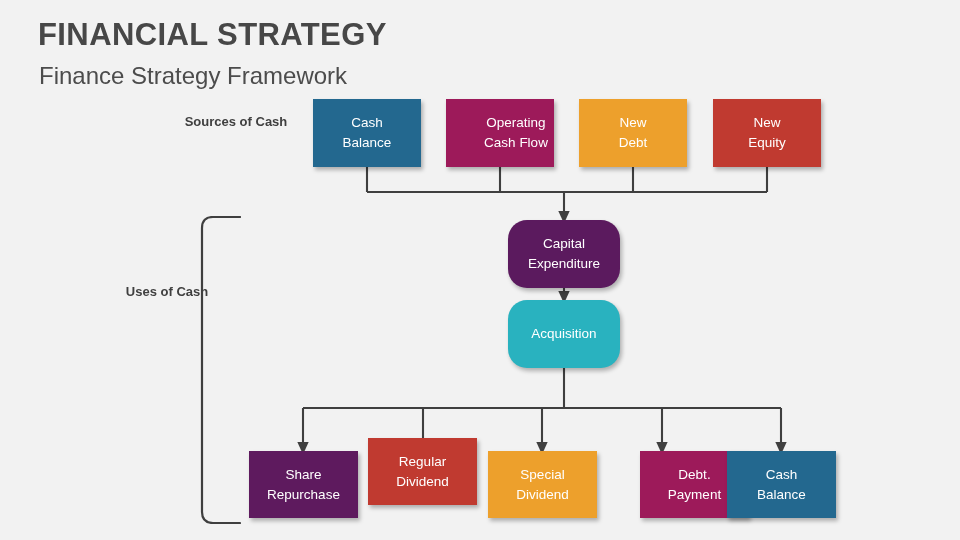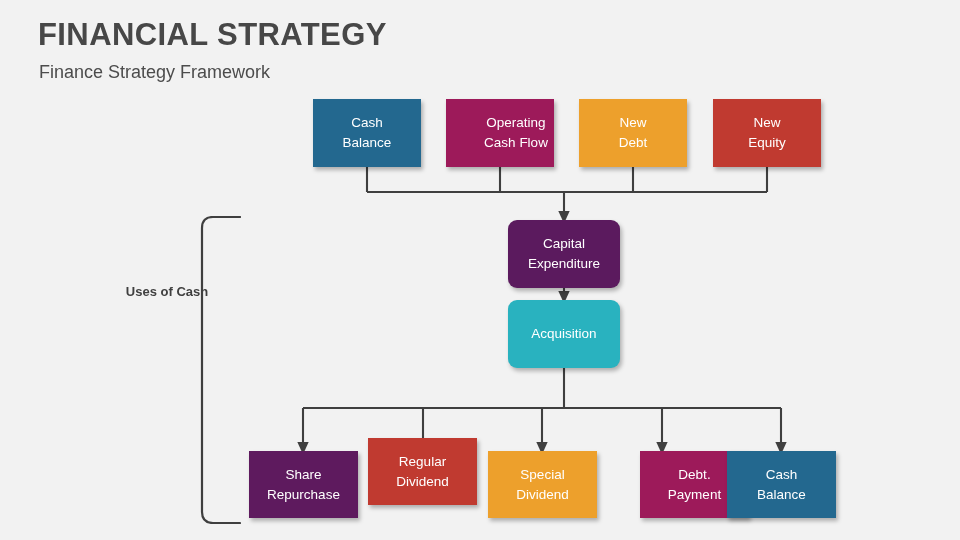--- a/index.html
+++ b/index.html
@@ -30,21 +30,21 @@
     font-size: 31px;
     font-weight: bold;
     letter-spacing: 0.4px;
     color: #474747;
     white-space: nowrap;
   }
   .subtitle {
     position: absolute;
     left: 39px;
     top: 62px;
-    font-size: 18px;
+    font-size: 24px;
     font-weight: normal;
     color: #4c4c4c;
     white-space: nowrap;
   }
 
   
   .side-label {
     position: absolute;
     text-align: center;
     font-size: 13px;
@@ -82,21 +82,21 @@
     text-align: center;
     color: #ffffff;
     font-size: 13.5px;
     font-weight: normal;
     line-height: 1.45;
     box-shadow: 2px 3px 4px rgba(0,0,0,0.28);
     box-sizing: border-box;
     padding: 2px 4px;
     z-index: 3;
   }
-  .node.rounded { border-radius: 9px; }
+  .node.rounded { border-radius: 19px; }
   .node .lbl { display: block; white-space: pre-line; }
 
   
   #n-cash-balance-top     { left: 313px; top: 99px;  width: 108px; height: 68px; }
   #n-operating-cash-flow  { left: 446px; top: 99px;  width: 108px; height: 68px; padding-left: 36px; }
   #n-new-debt             { left: 579px; top: 99px;  width: 108px; height: 68px; }
   #n-new-equity           { left: 713px; top: 99px;  width: 108px; height: 68px; }
 
   
   #n-capital-expenditure  { left: 508px; top: 220px; width: 112px; height: 68px; }
@@ -110,20 +110,22 @@
   #n-cash-balance-bottom  { left: 727px; top: 451px; width: 109px; height: 67px; }
 </style>
 </head>
 <body>
 
 <div id="slide" style="background: rgb(242, 242, 242);">
 
   <div class="title" style="color: rgb(71, 71, 71);">FINANCIAL STRATEGY</div>
   <div class="subtitle">Finance Strategy Framework</div>
 
+  <div class="side-label" id="label-sources">Sources of
+Cash</div>
   <div class="side-label" id="label-uses">Uses of
 Cash</div>
 
   <svg class="bracket" viewBox="0 0 42 308">
     <path d="M 41 1 L 14 1 Q 3 1 3 12 L 3 296 Q 3 307 14 307 L 41 307" fill="none" stroke="#3f3f3f" stroke-width="2.2" stroke-linecap="round"></path>
   </svg>
 
   <svg id="wires" viewBox="0 0 960 540">
     <defs>
       <marker id="arrowhead" markerWidth="7" markerHeight="7" refX="3.1" refY="3.2" orient="auto">

